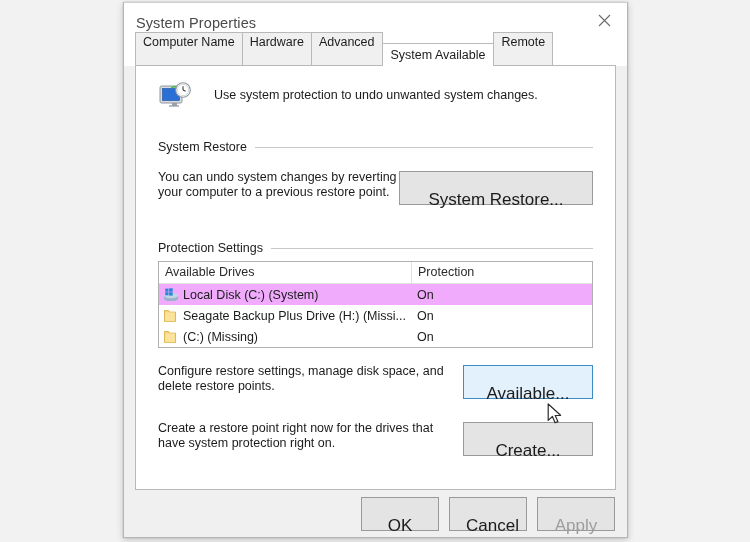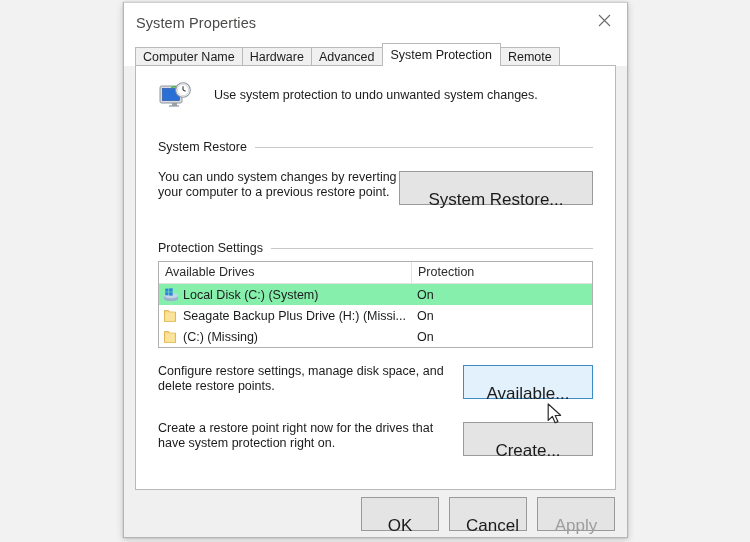--- a/index.html
+++ b/index.html
@@ -68,21 +68,21 @@
     display: flex;
     align-items: flex-end;
     background: #ffffff;
   }
   .tab {
     font-size: 12.5px;
     color: #1c1c1c;
     background: #f0f0f0;
     border: 1px solid #b9b9b9;
     border-bottom: none;
-    height: 19px;
+    height: 34px;
     line-height: 19px;
     padding: 0 7px;
     box-sizing: border-box;
     margin-right: -1px;
     position: relative;
     white-space: nowrap;
   }
   .tab.selected {
     background: #ffffff;
     height: 23px;
@@ -195,21 +195,21 @@
   .col-drive { width: 252px; }
   .col-prot  { flex: 1 1 auto; border-left: 1px solid #e2e2e2; }
 
   .lv-row {
     display: flex;
     align-items: center;
     height: 21px;
     font-size: 12.5px;
     color: #1b1b1b;
   }
-  .lv-row.selected { background: #86efac; }
+  .lv-row.selected { background: #f0abfc; }
   .lv-cell-drive {
     width: 252px;
     display: flex;
     align-items: center;
     box-sizing: border-box;
     padding-left: 4px;
     overflow: hidden;
     white-space: nowrap;
   }
   .lv-cell-prot {
@@ -253,21 +253,21 @@
         <line x1="1" y1="1" x2="12" y2="12" stroke="#6b6b6b" stroke-width="1.1"></line>
         <line x1="12" y1="1" x2="1" y2="12" stroke="#6b6b6b" stroke-width="1.1"></line>
       </svg>
     </div>
   </div>
 
   <div id="tabstrip">
     <div class="tab">Computer Name</div>
     <div class="tab">Hardware</div>
     <div class="tab">Advanced</div>
-    <div class="tab selected">System Protection</div>
+    <div class="tab selected">System Available</div>
     <div class="tab">Remote</div>
   </div>
 
   <div id="tabpage">
 
     <div id="intro">
       <svg width="34" height="34" viewBox="0 0 34 34">
 
         <path d="M11 27 h10 v2 h-10 z" fill="#b9bec4"></path>
         <path d="M14 24 h5 v4 h-5 z" fill="#9aa1a8"></path>

